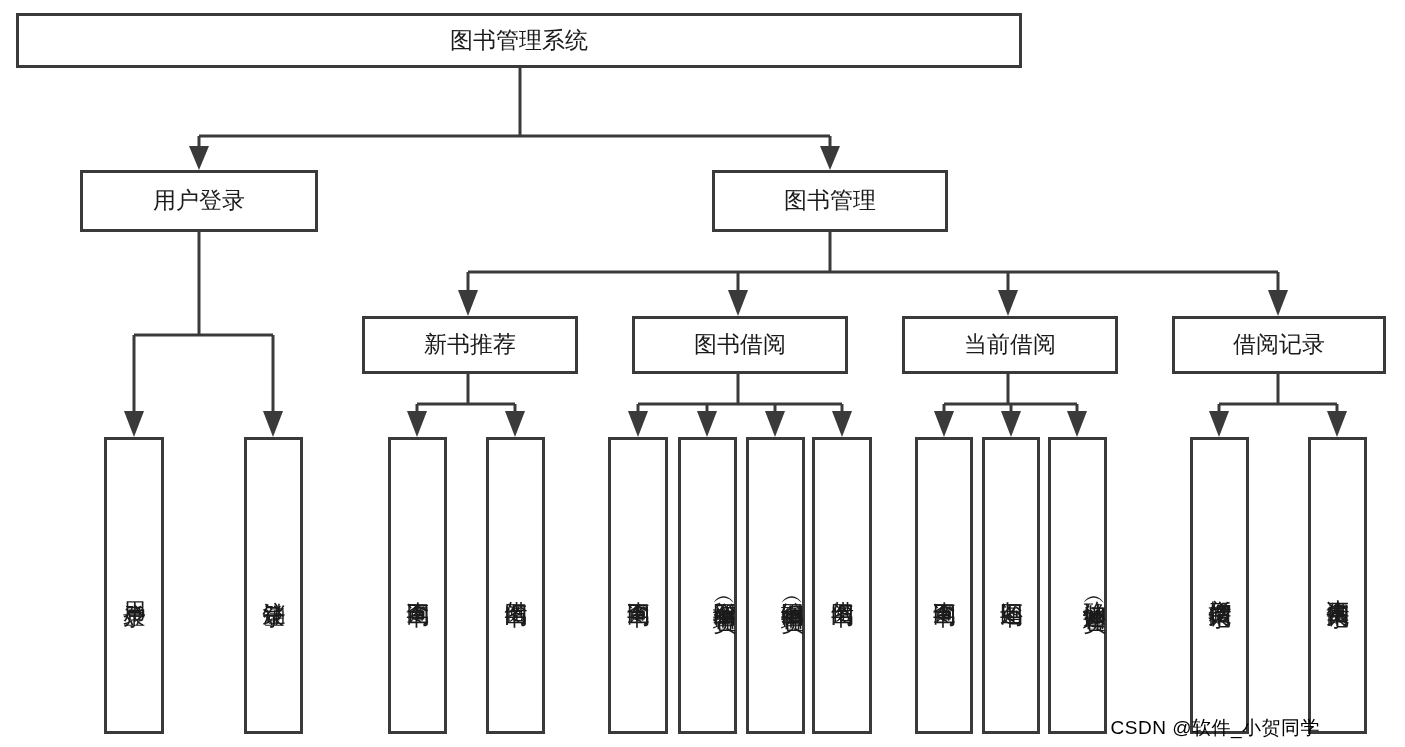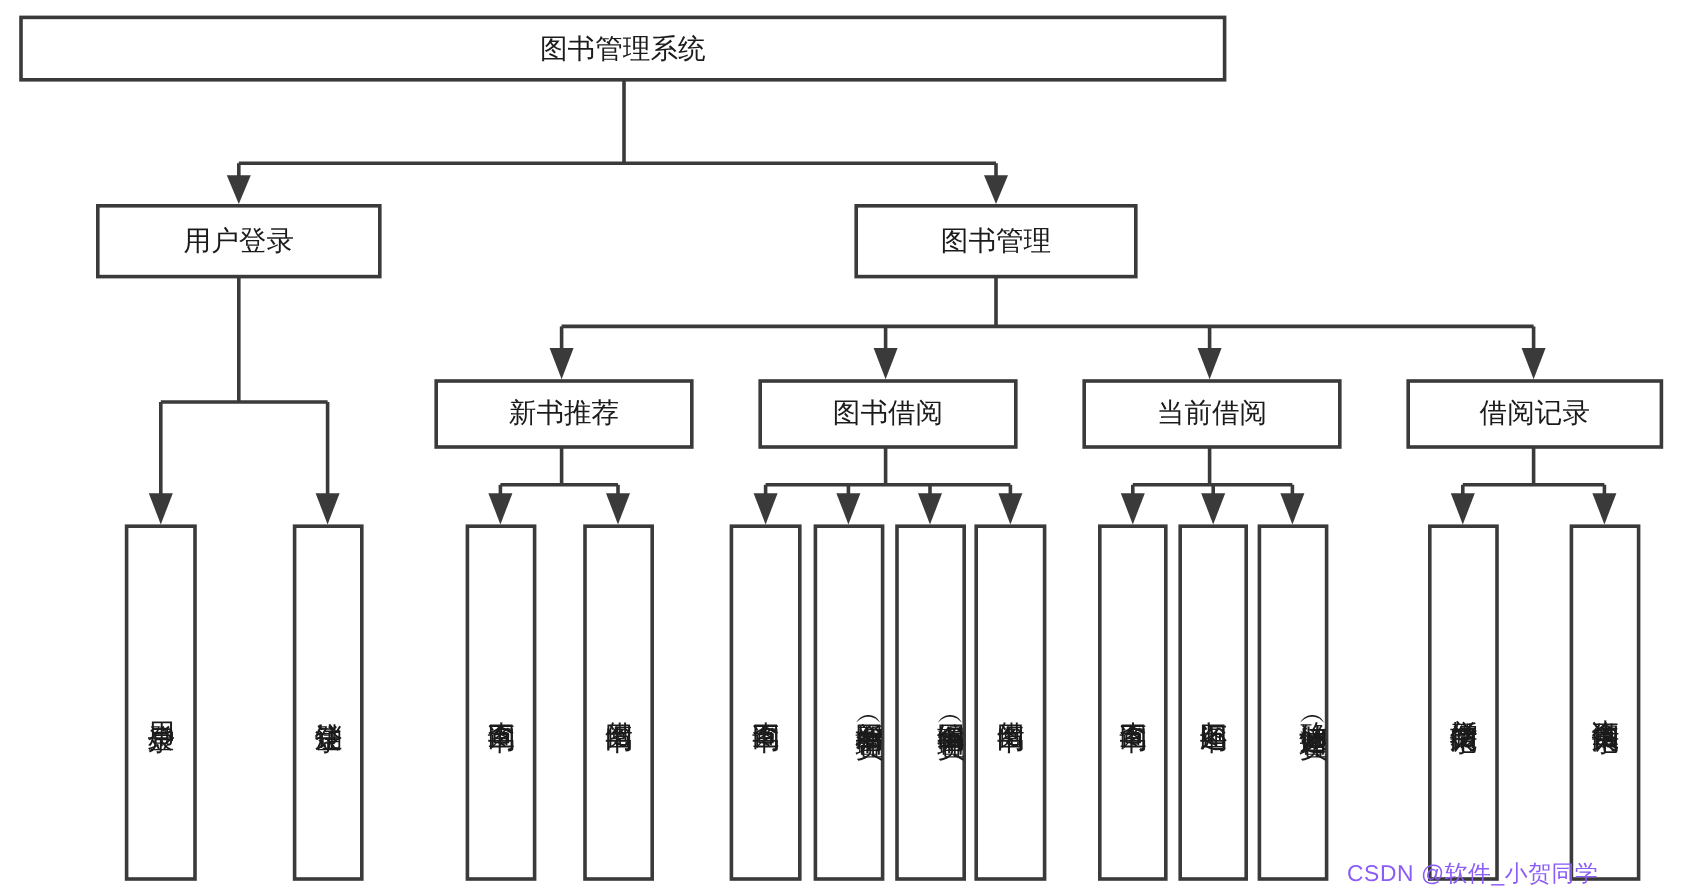--- a/index.html
+++ b/index.html
@@ -59,25 +59,25 @@
     letter-spacing: 1.5px;
     display: flex;
     align-items: center;
     justify-content: center;
     text-align: center;
     white-space: pre-wrap;
     pointer-events: none;
   }
   .watermark {
     position: absolute;
-    right: 8px;
+    right: 20px;
     bottom: 6px;
     font-family: "Liberation Sans", "DejaVu Sans", sans-serif;
     font-size: 19px;
-    color: #8b5cf6;
+    color: #000000;
     letter-spacing: 0.5px;
     user-select: none;
   }
 </style>
 </head>
 <body>
 
 <div id="diagram-root">
 
   <svg class="diagram-canvas" viewBox="0 0 1405 747">

